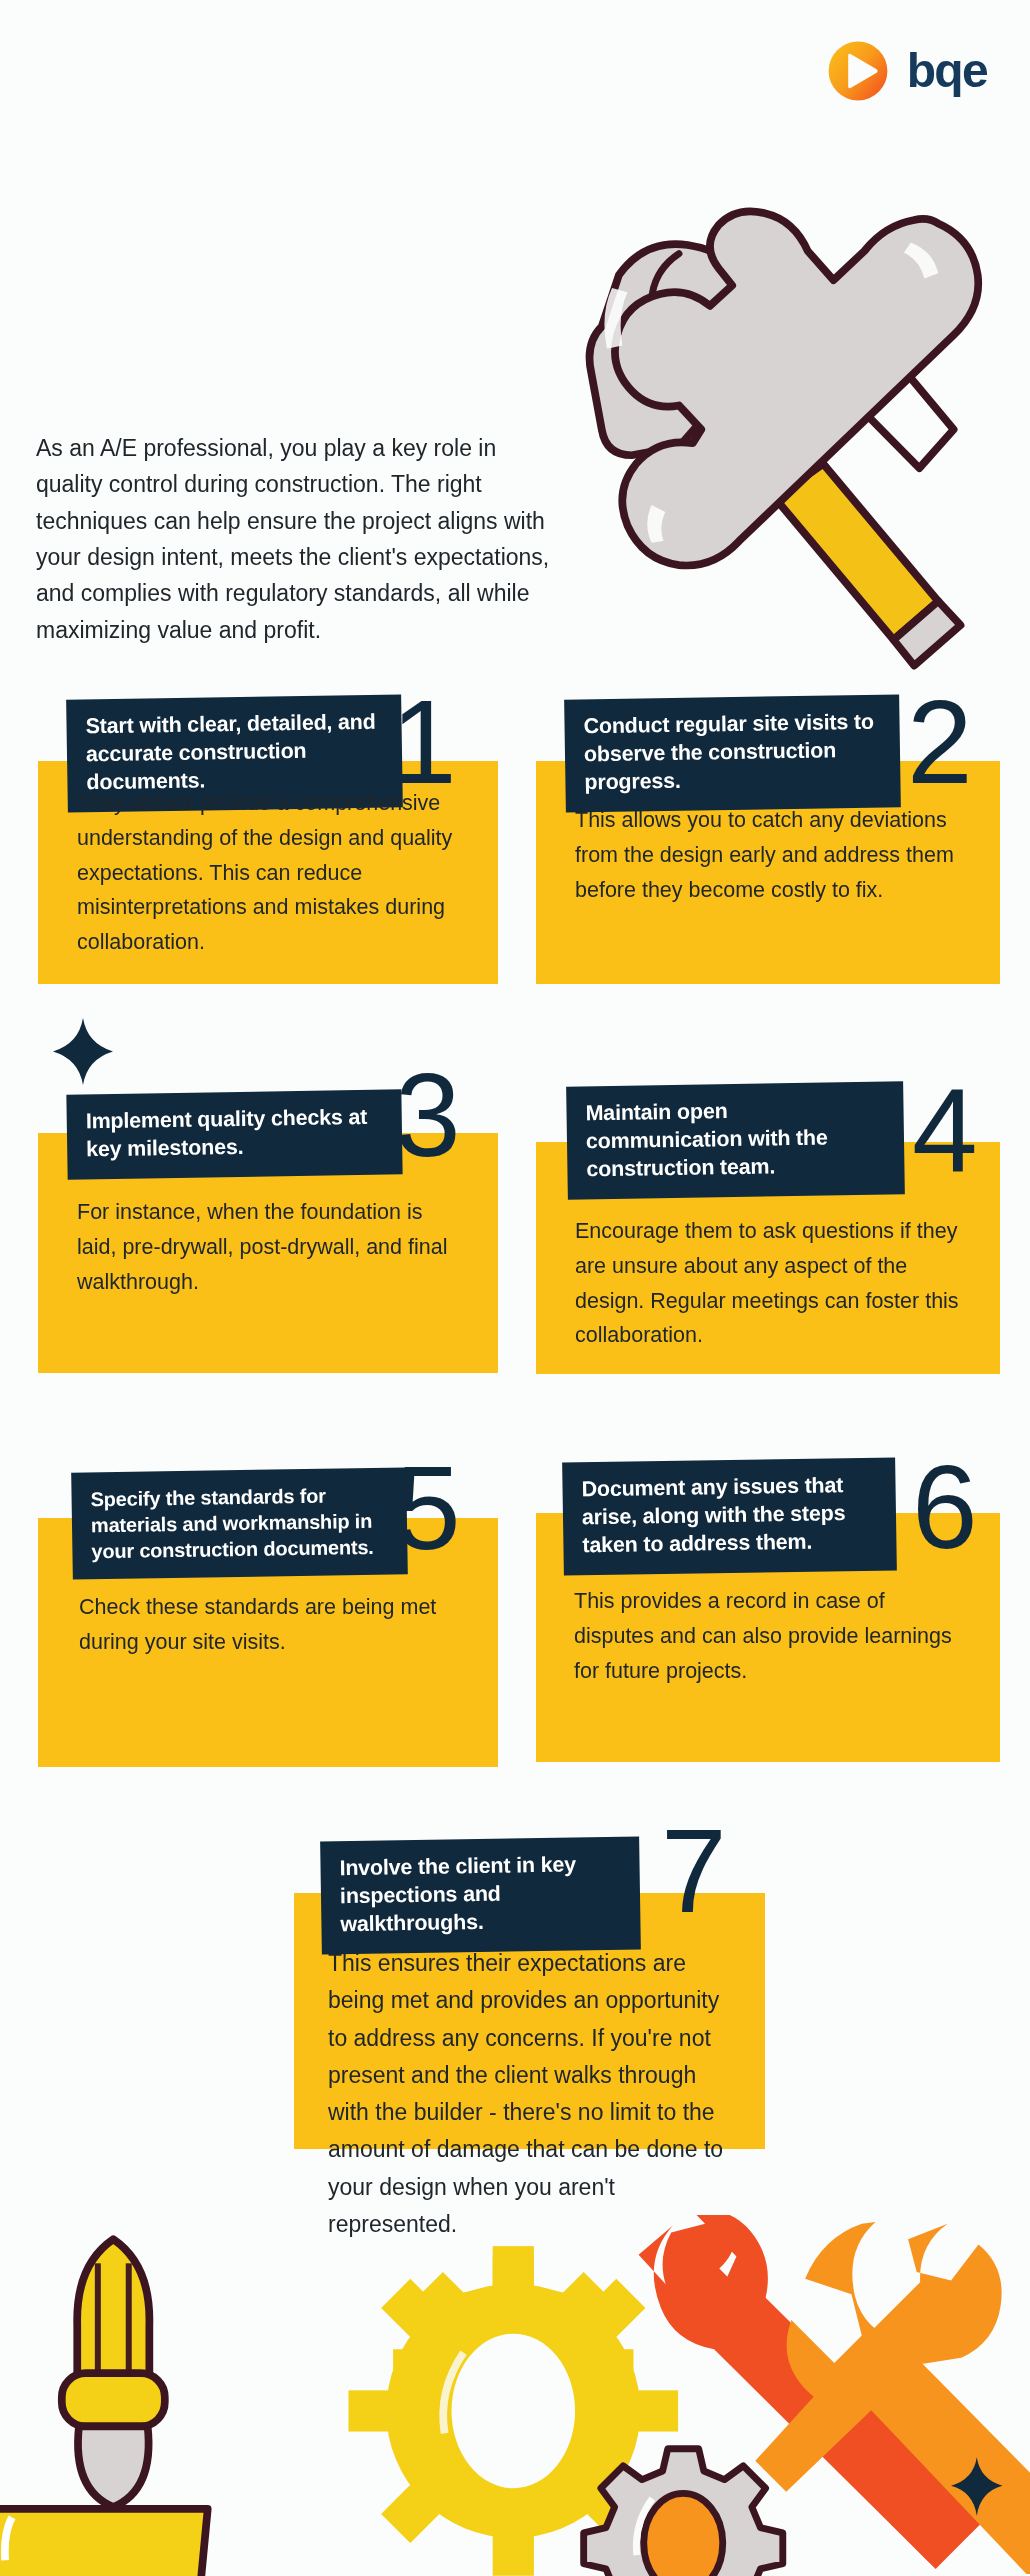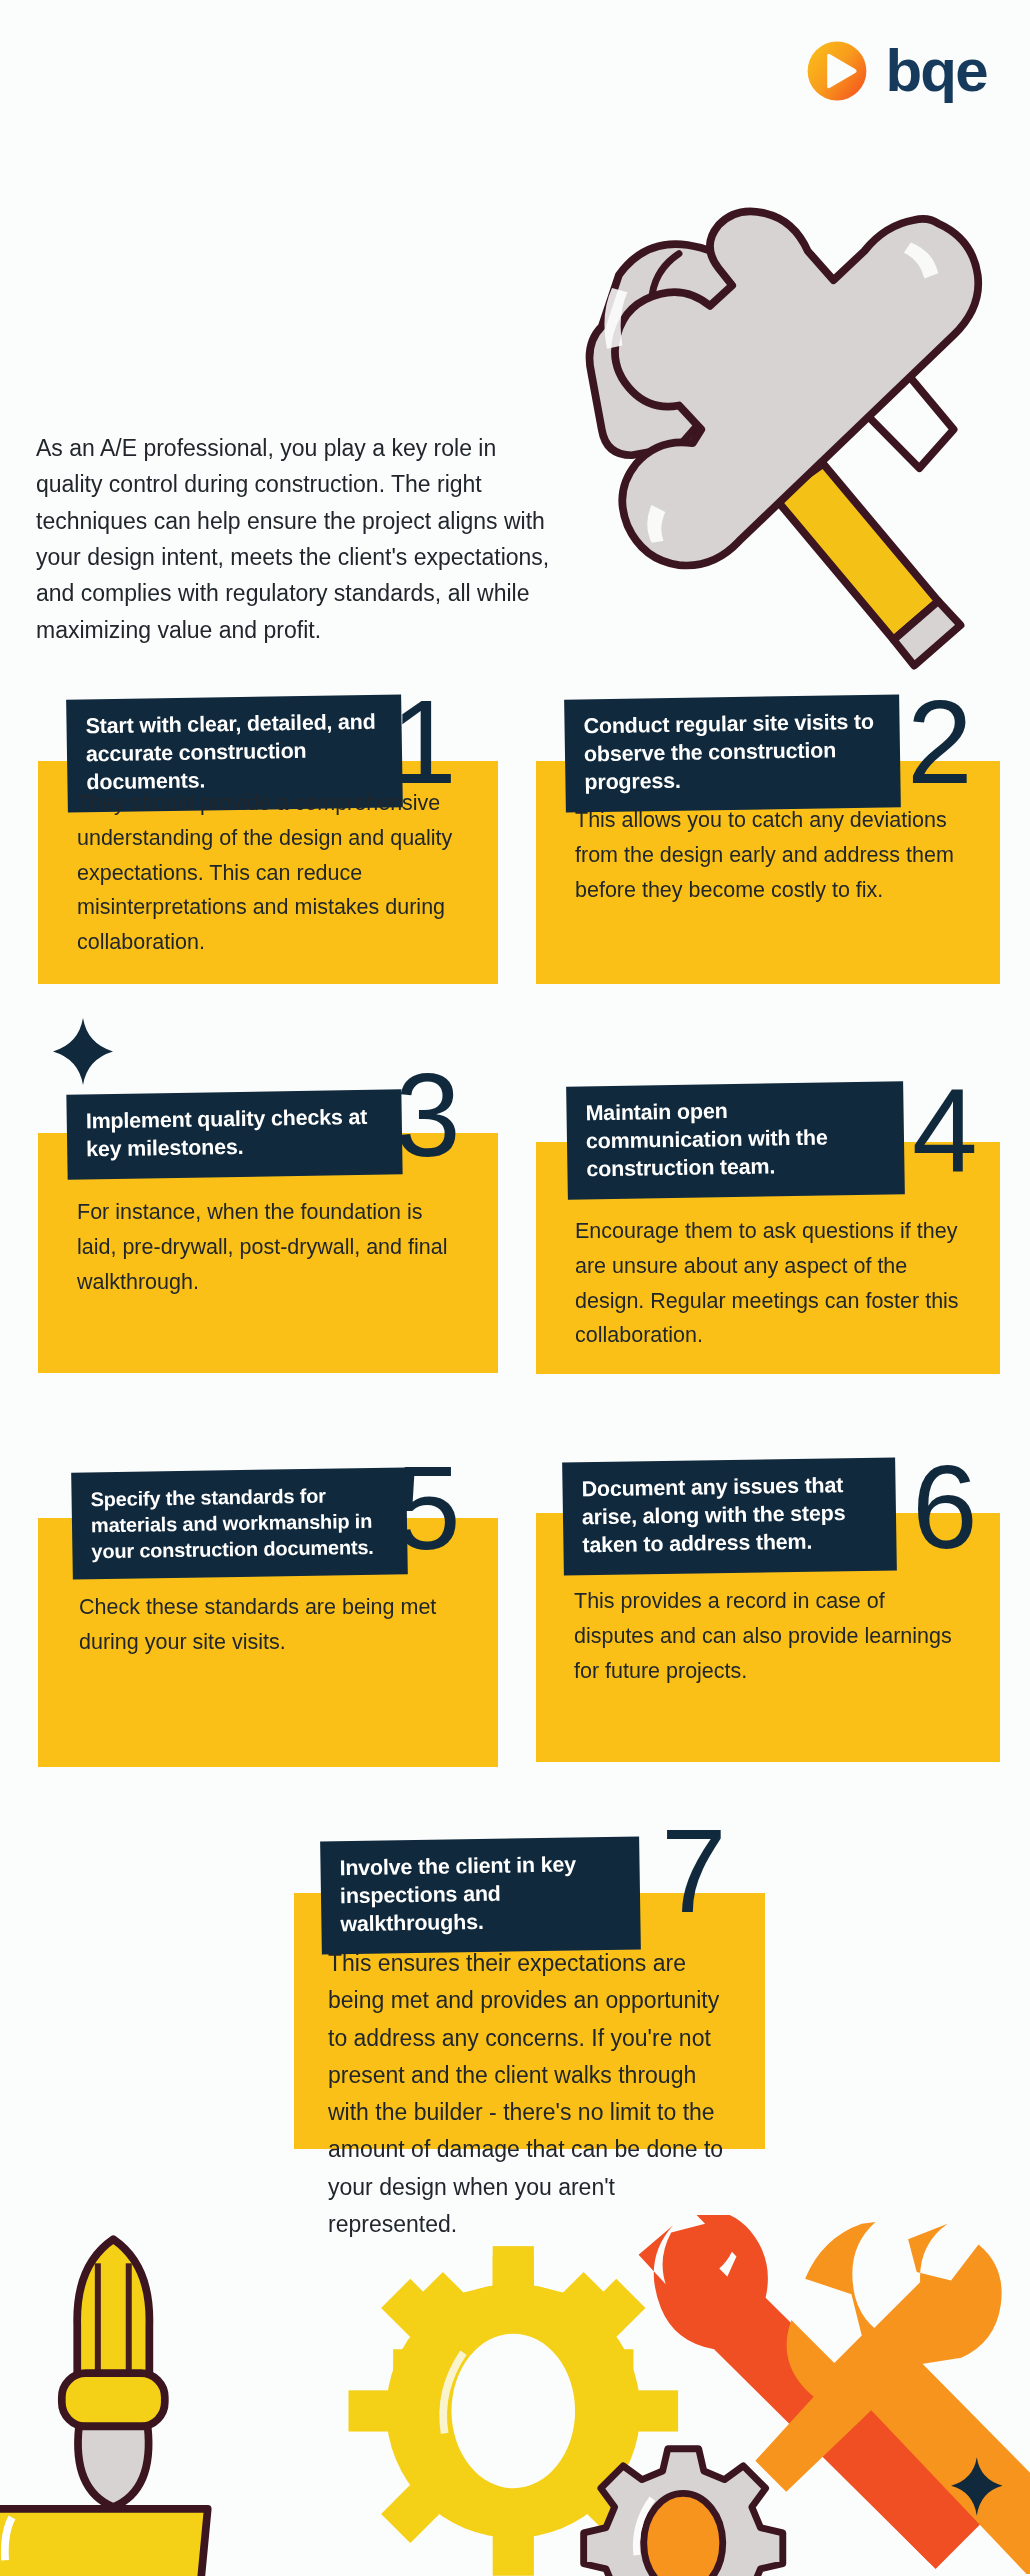--- a/index.html
+++ b/index.html
@@ -18,21 +18,21 @@
     color:#132a3c; letter-spacing:-0.4px;
   }
   .intro {
     position:absolute; left:36px; top:421px; width:515px;
     font-size:23px; line-height:1.58; color:#20262b; font-weight:400;margin-top:9px;
   }
 
   
   .logo { position:absolute; right:43px; top:36px; display:flex; align-items:center; gap:13.7px; }
   .logo-mark { width:70px; height:70px; position:relative; }
-  .logo-text { font-size:60px; font-weight:700; color:#163a5c; letter-spacing:-1.7px; line-height:0.9; }
+  .logo-text { font-size:48px; font-weight:700; color:#163a5c; letter-spacing:-1.7px; line-height:0.9; }
 
   
   .hero-tools { position:absolute; left:550px; top:172px; width:464px; height:515px; }
 
   
   .card { position:absolute; }
   .card-body {
     position:absolute; background:#FBC018;
   }
   .card-head {

